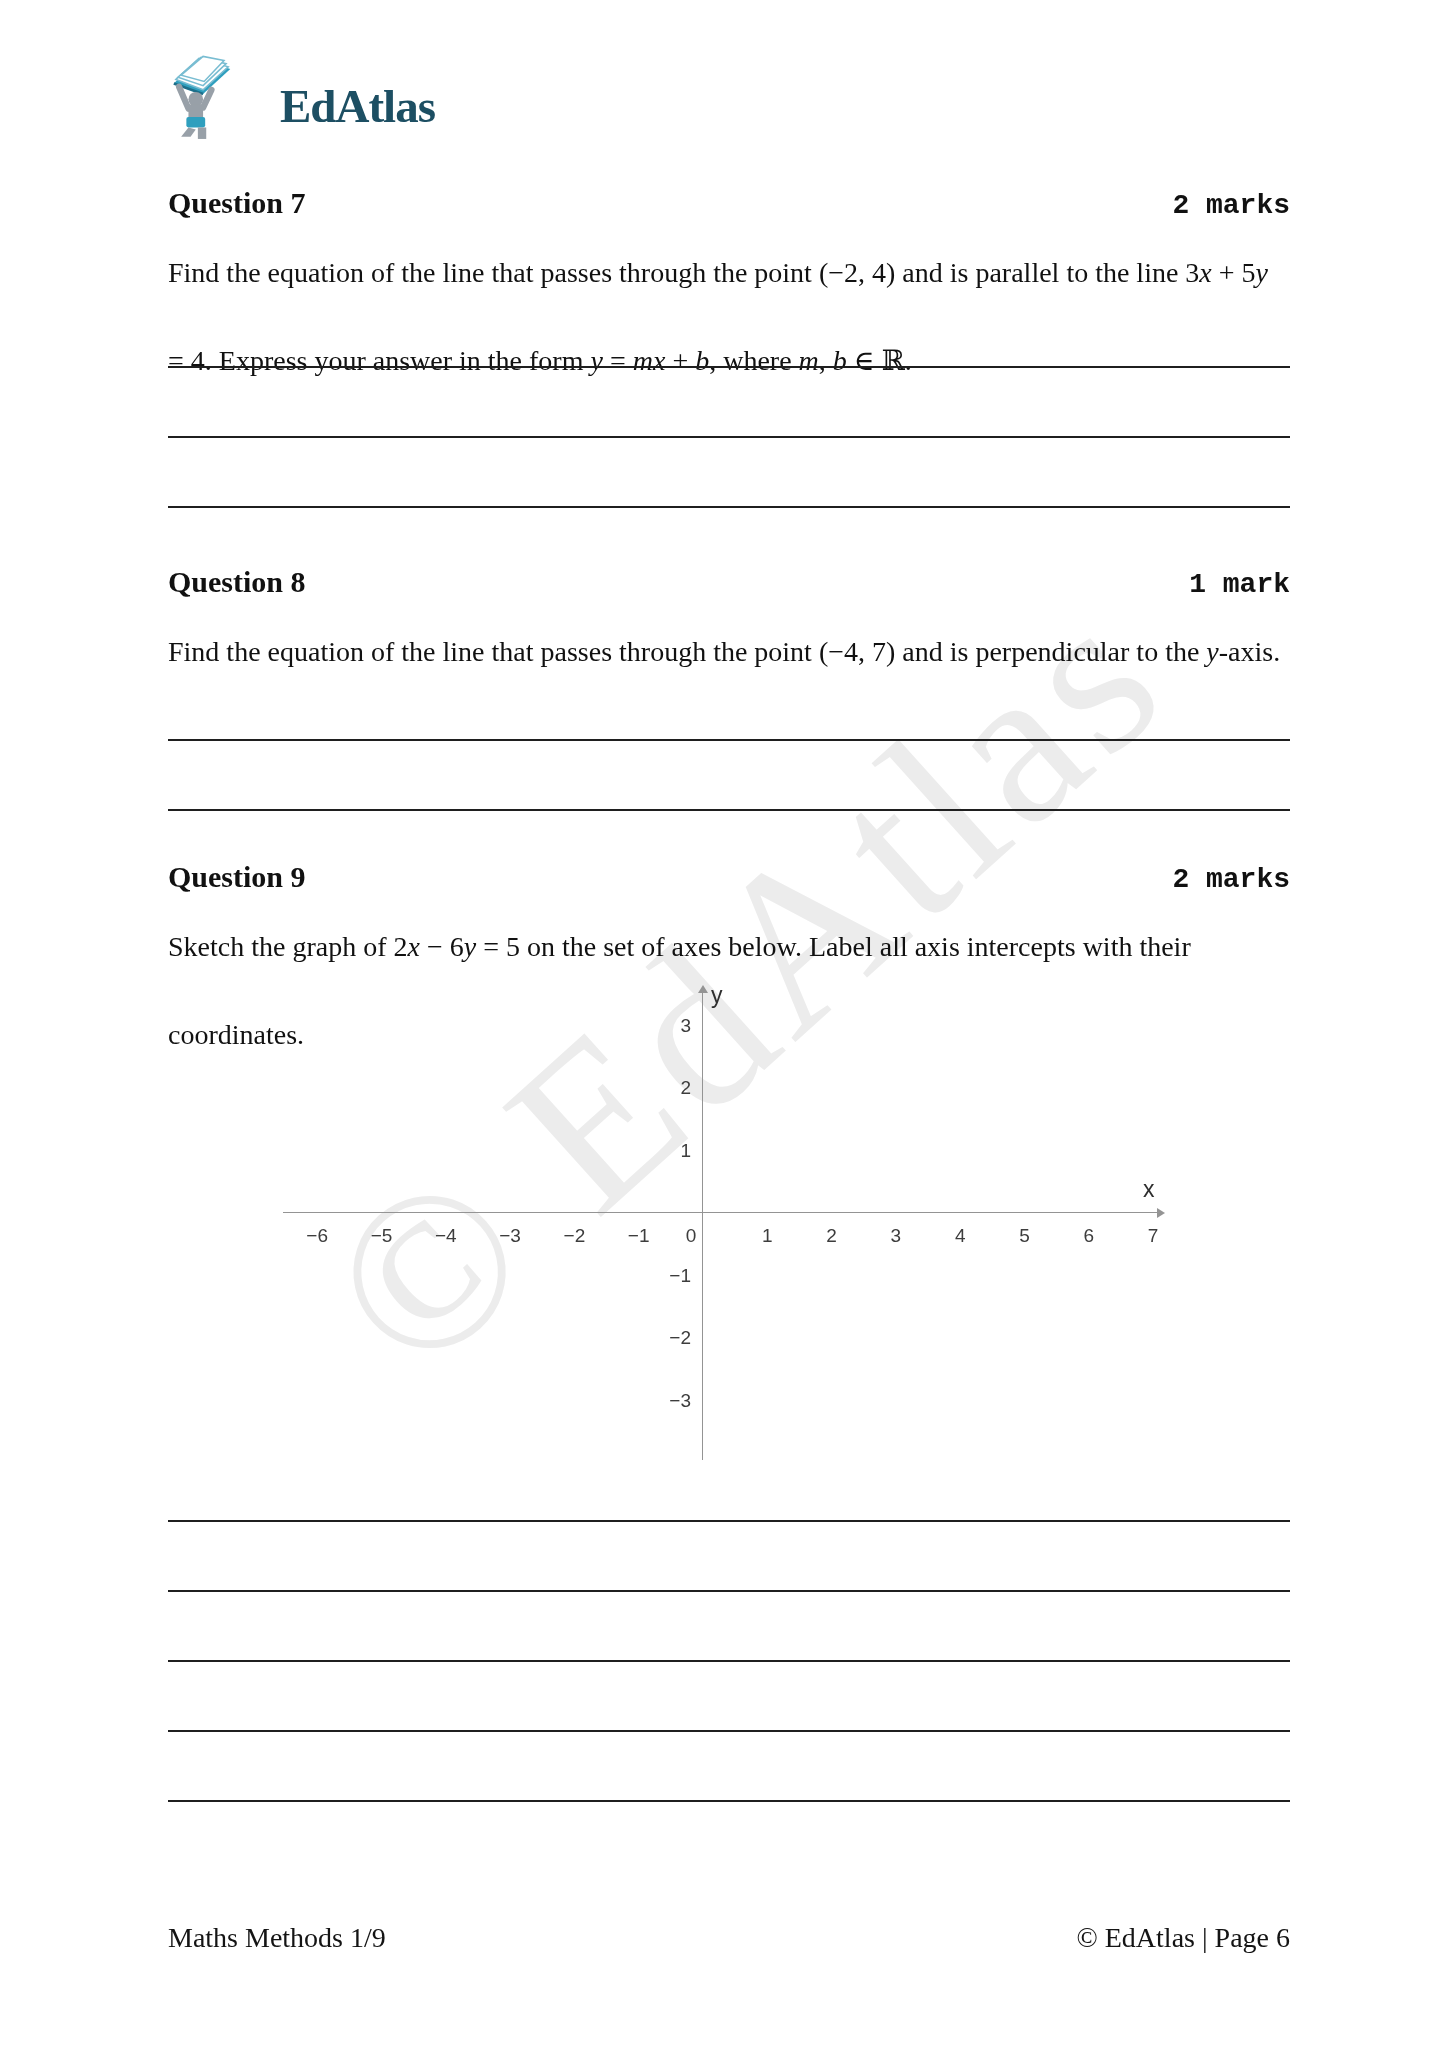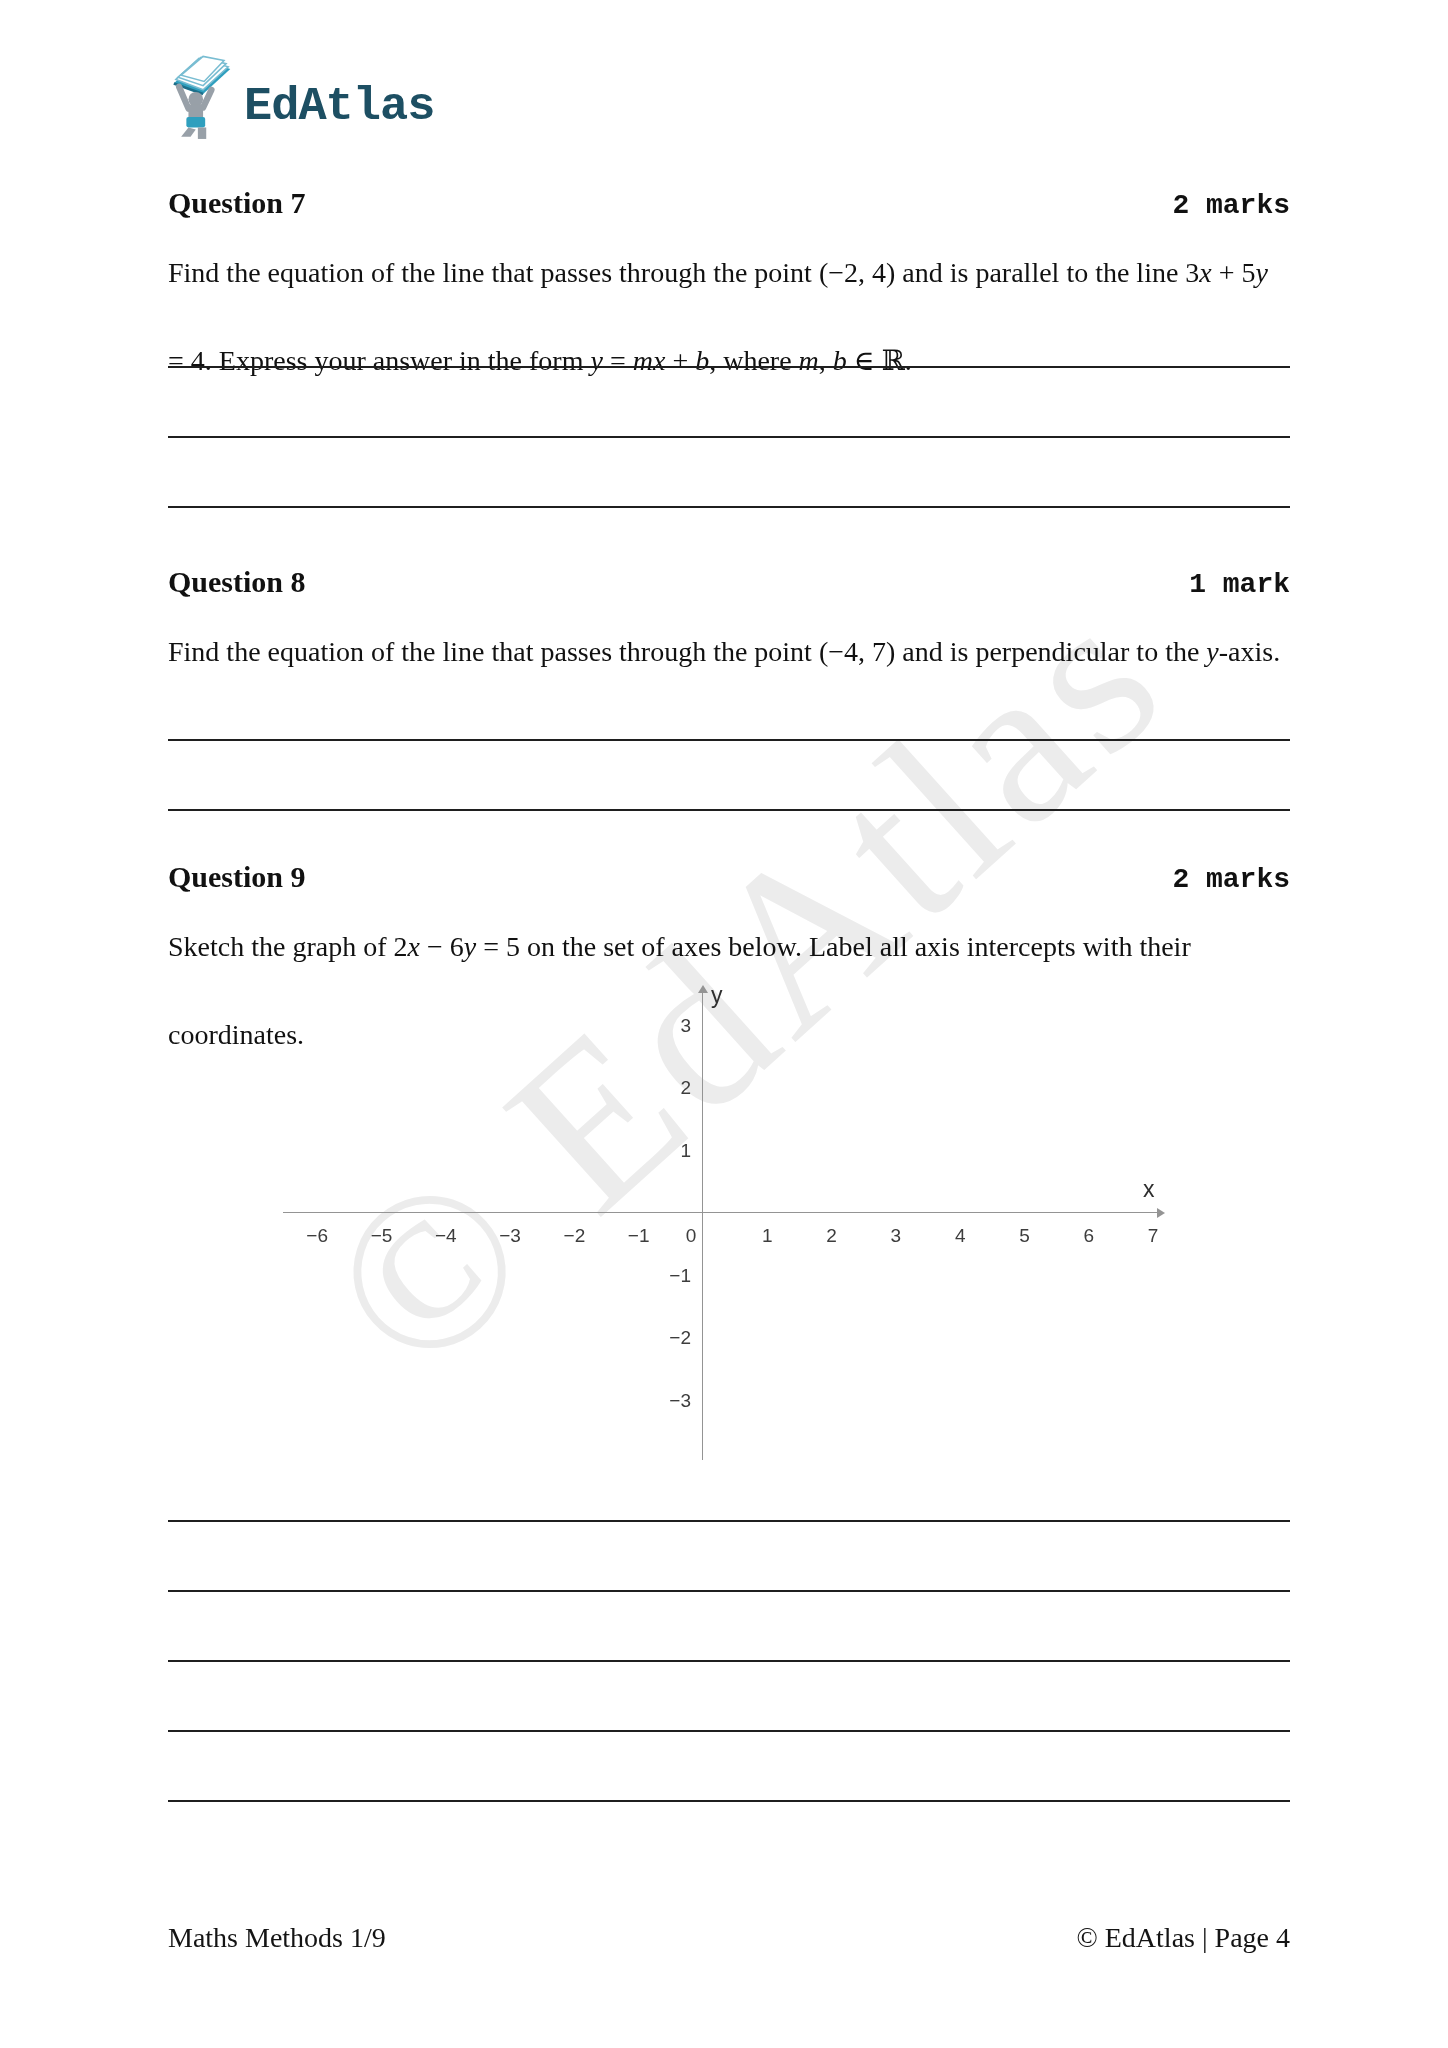--- a/index.html
+++ b/index.html
@@ -10,22 +10,22 @@
   
   .watermark{
     position:absolute;left:745px;top:985px;z-index:0;white-space:nowrap;
     transform:translate(-50%,-50%) rotate(-42deg);
     font-size:225px;letter-spacing:8px;color:#ececec;
     font-family:"Liberation Serif","DejaVu Serif",serif;
   }
   .layer{position:absolute;z-index:1;}
   
   .logo{left:162px;top:48px;display:flex;align-items:flex-end;gap:4px;}
-  .logo-word{font-family:Liberation Mono, monospace;font-weight:bold;
-    font-size:47px;color:#1d4f63;letter-spacing:-1px;line-height:1;padding-bottom:10px;}
+  .logo-word{font-family:Liberation Serif, serif;font-weight:bold;
+    font-size:47px;color:#1d4f63;letter-spacing:-1px;line-height:1;padding-bottom:10px;margin-left:36px;}
   .hdr-title{top:99px;right:158px;font-size:28px;color:#141414;}
   
   .q{left:168px;width:1122px;}
   .q-head{display:flex;justify-content:space-between;align-items:baseline;}
   .q-title{font-weight:bold;font-size:30px;line-height:38px;}
   .q-marks{font-weight:bold;font-size:28px;line-height:38px;font-family:Liberation Mono, monospace;}
   .q-body{margin-top:4px;font-size:28px;line-height:88px;}
   .q-body i{font-style:italic;}
   
   .answer-group{left:168px;width:1122px;}
@@ -143,16 +143,16 @@
   <div class="layer answer-group" style="top:1520px;">
       <div class="answer-line"></div>
       <div class="answer-line"></div>
       <div class="answer-line"></div>
       <div class="answer-line"></div>
       <div class="answer-line"></div>
     </div>
 
   <div class="layer footer">
     <span>Maths Methods 1/9</span>
-    <span>© EdAtlas | Page 4</span>
+    <span>© EdAtlas | Page 6</span>
   </div>
 
 </div>
 
 </body></html>

